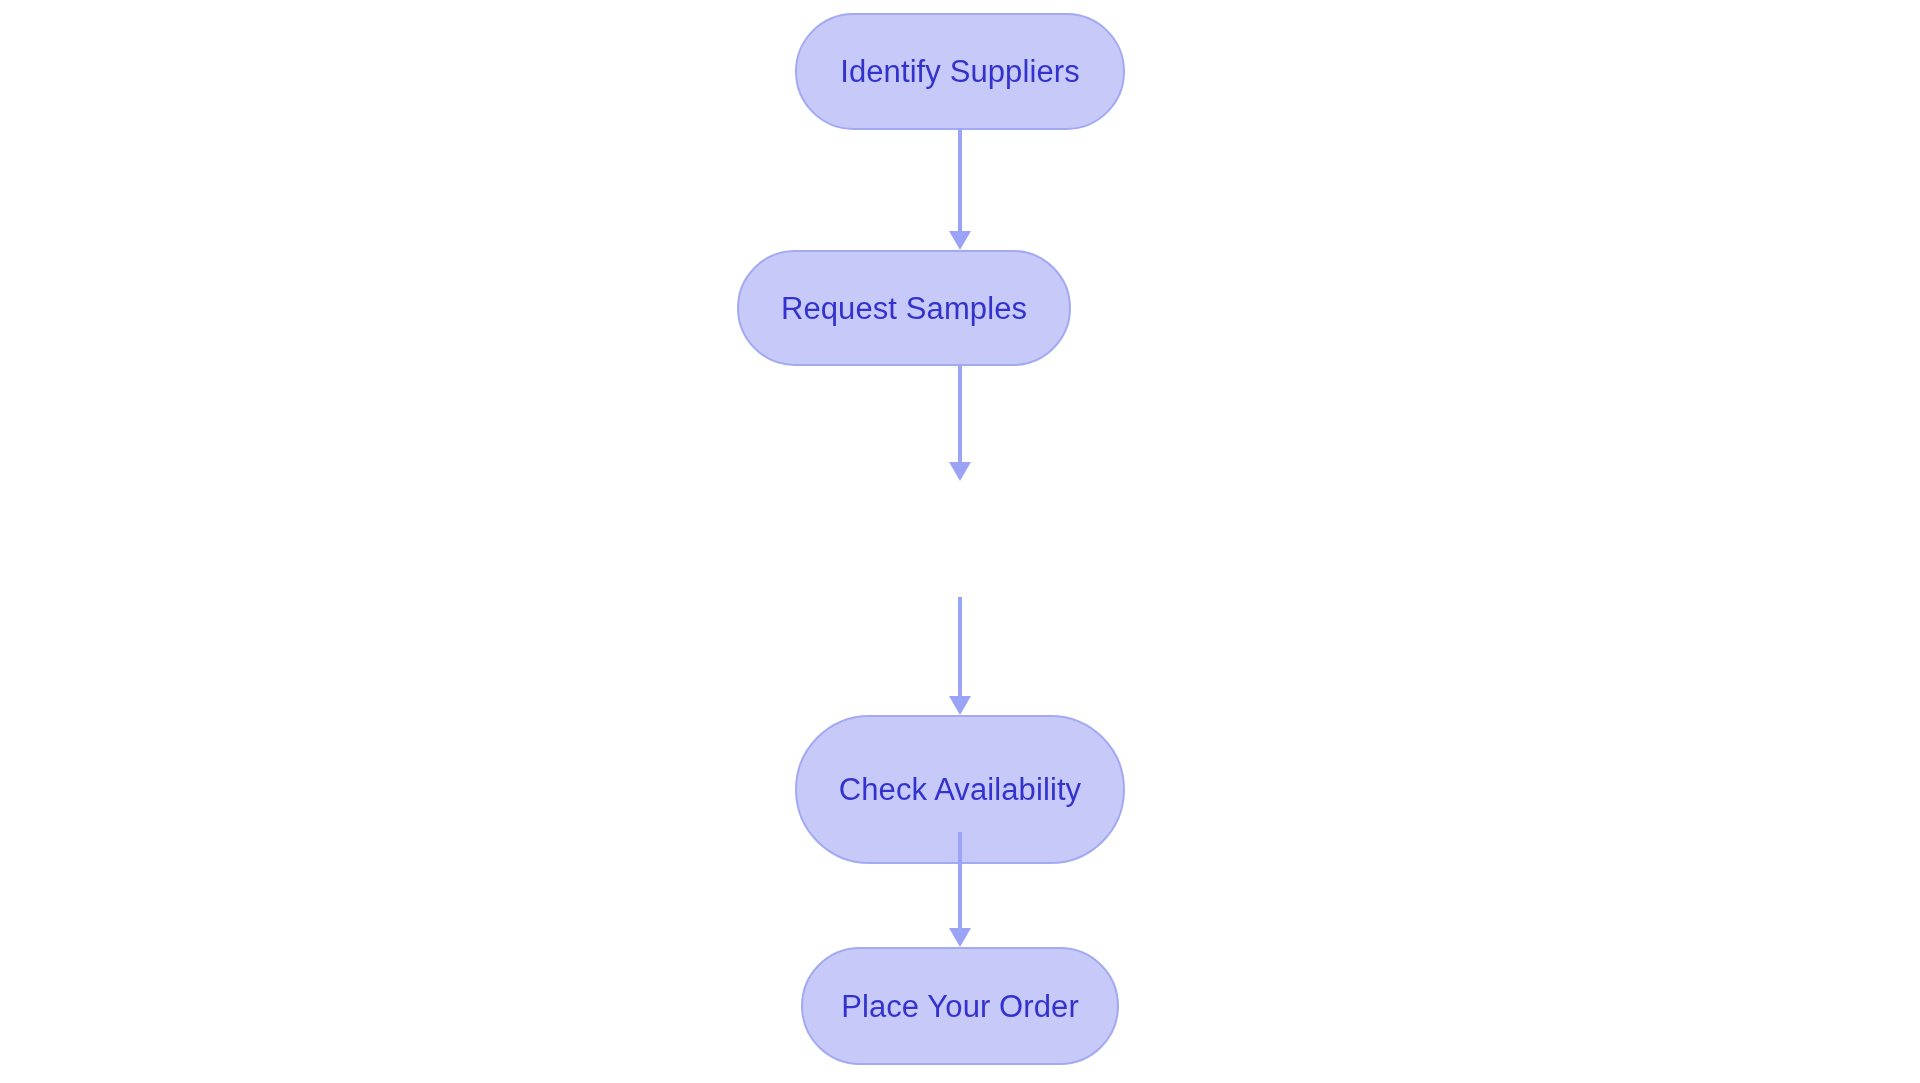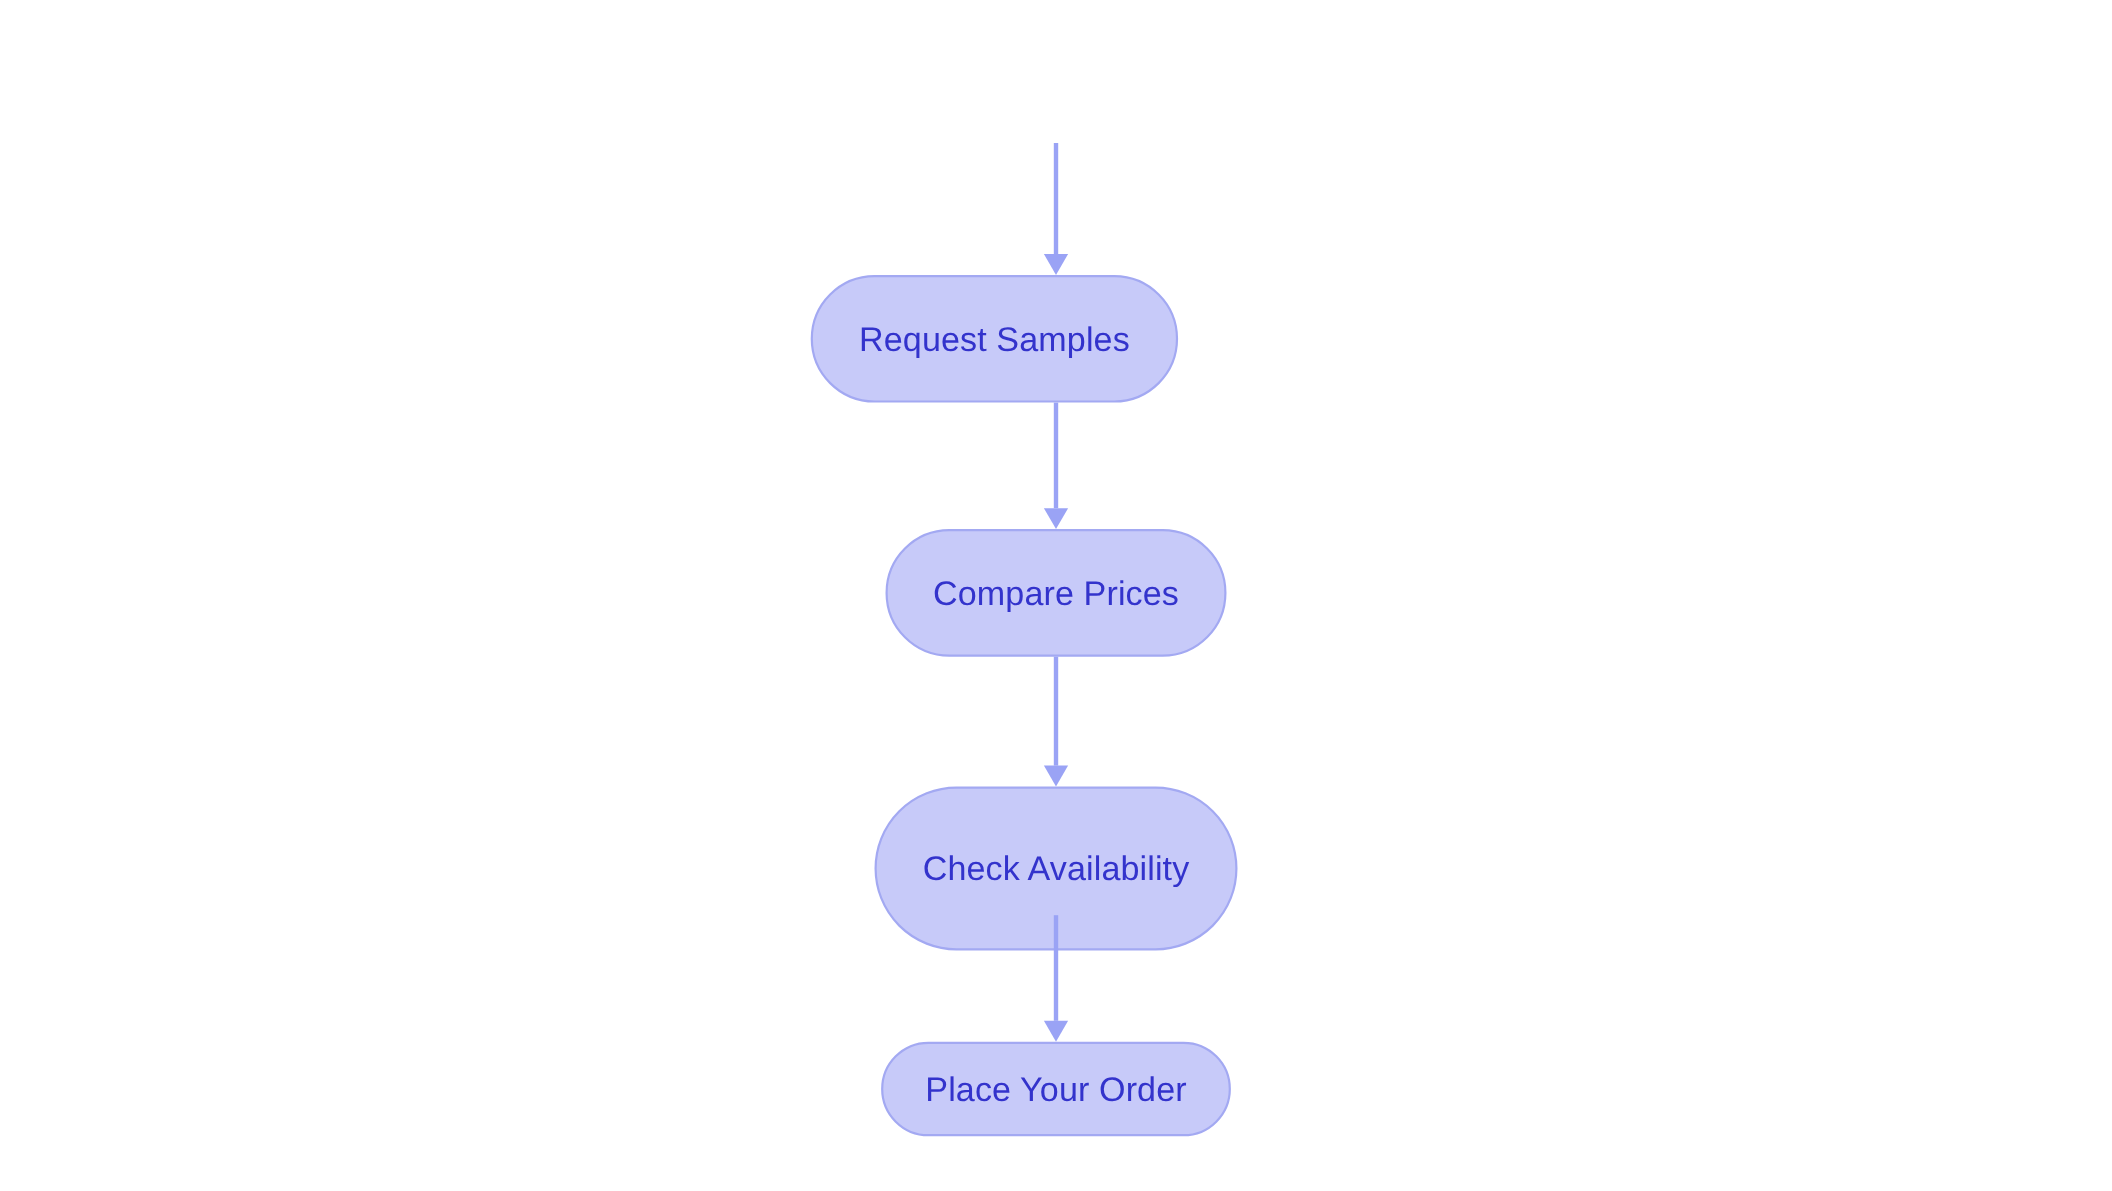--- a/index.html
+++ b/index.html
@@ -69,50 +69,50 @@
     border-left: 11px solid transparent;
     border-right: 11px solid transparent;
     border-top: 19px solid #9aa3f5;
   }
 </style>
 </head>
 <body>
 
 <div id="flow-canvas">
 
+  <div class="node" style="left:960px; top:13px; width:330px; height:117px;">
+    <span class="node-label">Identify Suppliers</span>
+  </div>
 
   <div class="connector" style="left:960px; top:130px; width:26px; height:120px;">
     <div class="connector-line" style="height:101px;"></div>
     <div class="connector-arrow"></div>
   </div>
 
   <div class="node" style="left:904px; top:250px; width:334px; height:116px;">
     <span class="node-label">Request Samples</span>
   </div>
 
   <div class="connector" style="left:960px; top:366px; width:26px; height:115px;">
     <div class="connector-line" style="height:96px;"></div>
     <div class="connector-arrow"></div>
   </div>
 
-  <div class="node" style="left:960px; top:481px; width:310px; height:116px;">
-    <span class="node-label">Compare Prices</span>
-  </div>
 
   <div class="connector" style="left:960px; top:597px; width:26px; height:118px;">
     <div class="connector-line" style="height:99px;"></div>
     <div class="connector-arrow"></div>
   </div>
 
   <div class="node" style="left:960px; top:715px; width:330px; height:149px;">
     <span class="node-label">Check Availability</span>
   </div>
 
   <div class="connector" style="left:960px; top:832px; width:26px; height:115px;">
     <div class="connector-line" style="height:96px;"></div>
     <div class="connector-arrow"></div>
   </div>
 
-  <div class="node" style="left:960px; top:947px; width:318px; height:86px;">
+  <div class="node" style="left:960px; top:947px; width:318px; height:118px;">
     <span class="node-label">Place Your Order</span>
   </div>
 
 </div>
 
 </body></html>

